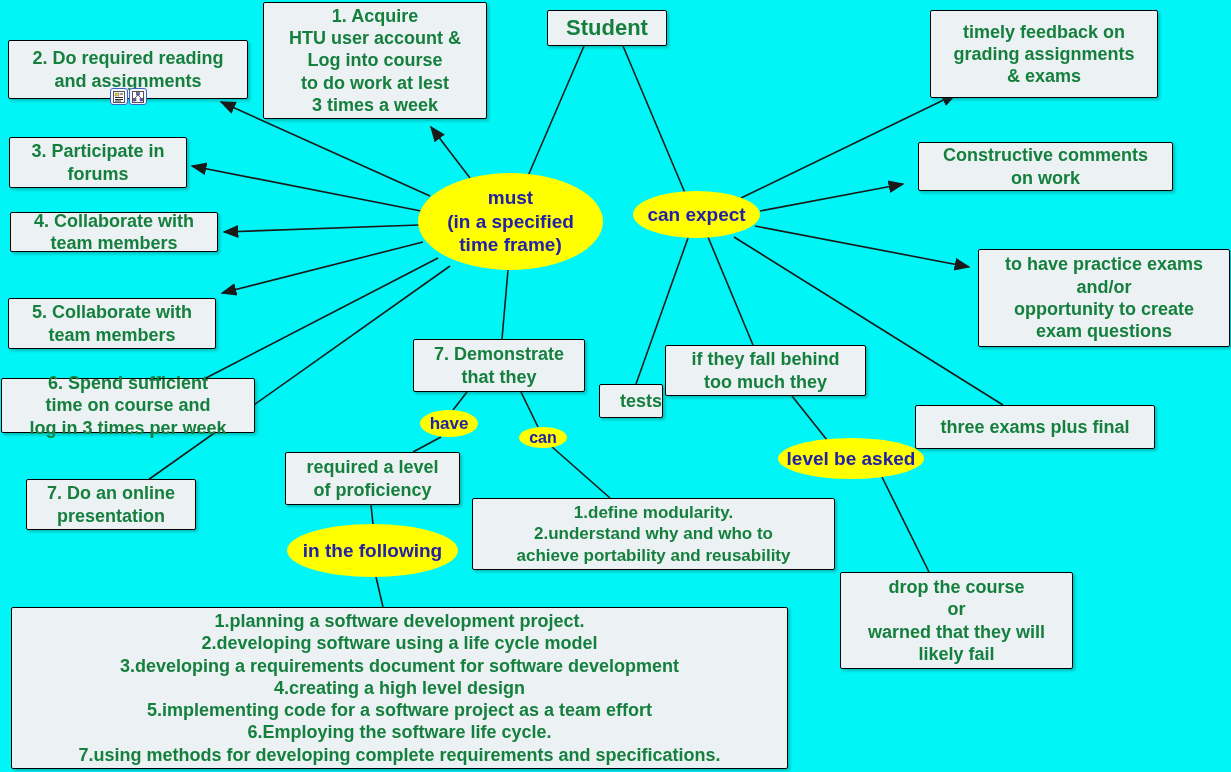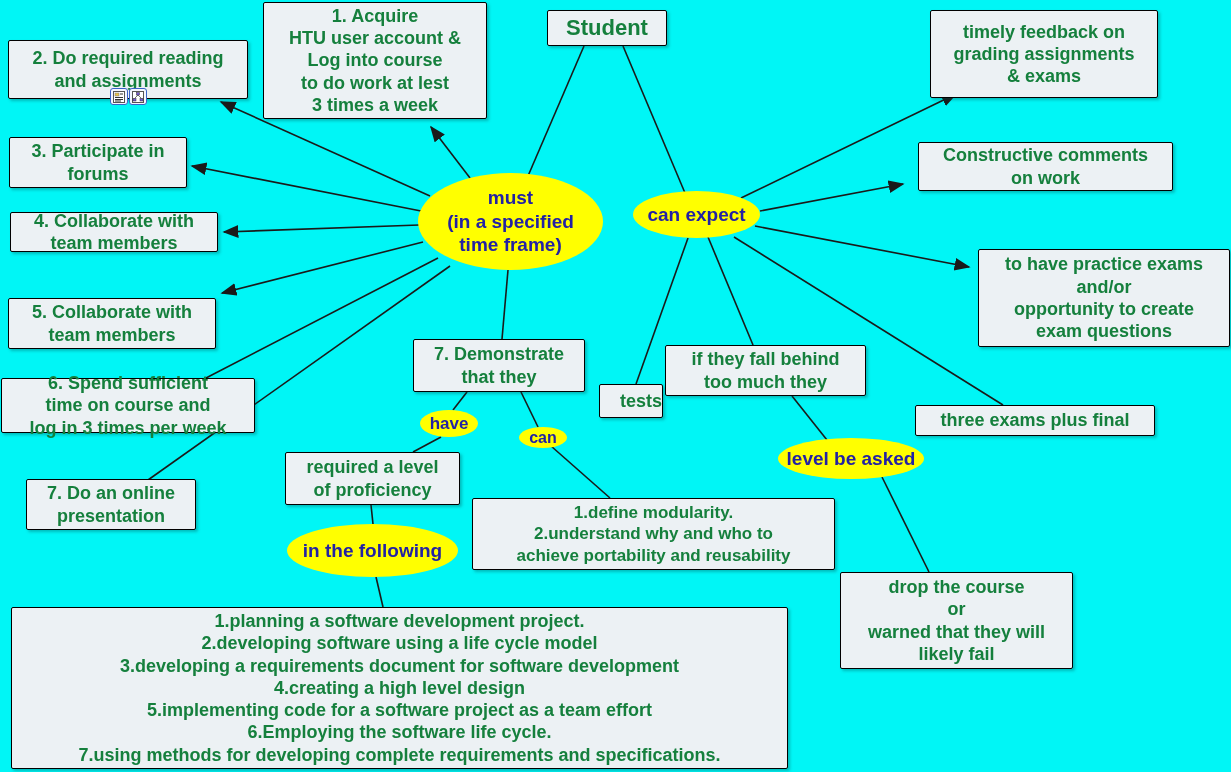--- a/index.html
+++ b/index.html
@@ -125,21 +125,21 @@
         <span class="label">7. Demonstrate
 that they</span>
       </div>
       <div class="node box" style="left: 599px; top: 384px; width: 64px; height: 34px; font-size: 18px; background: rgb(236, 241, 244); padding-left: 20px;">
         <span class="label">tests</span>
       </div>
       <div class="node box" style="left: 665px; top: 345px; width: 201px; height: 51px; font-size: 18px; background: rgb(236, 241, 244);">
         <span class="label">if they fall behind
 too much they</span>
       </div>
-      <div class="node box" style="left: 915px; top: 405px; width: 240px; height: 31px; font-size: 18px; background: rgb(236, 241, 244);">
+      <div class="node box" style="left: 915px; top: 405px; width: 240px; height: 44px; font-size: 18px; background: rgb(236, 241, 244);">
         <span class="label">three exams plus final</span>
       </div>
       <div class="node box" style="left: 285px; top: 452px; width: 175px; height: 53px; font-size: 18px; background: rgb(236, 241, 244);">
         <span class="label">required a level
 of proficiency</span>
       </div>
       <div class="node box" style="left: 472px; top: 498px; width: 363px; height: 72px; font-size: 17px; background: rgb(236, 241, 244);">
         <span class="label">1.define modularity.
 2.understand why and who to
 achieve portability and reusability</span>

